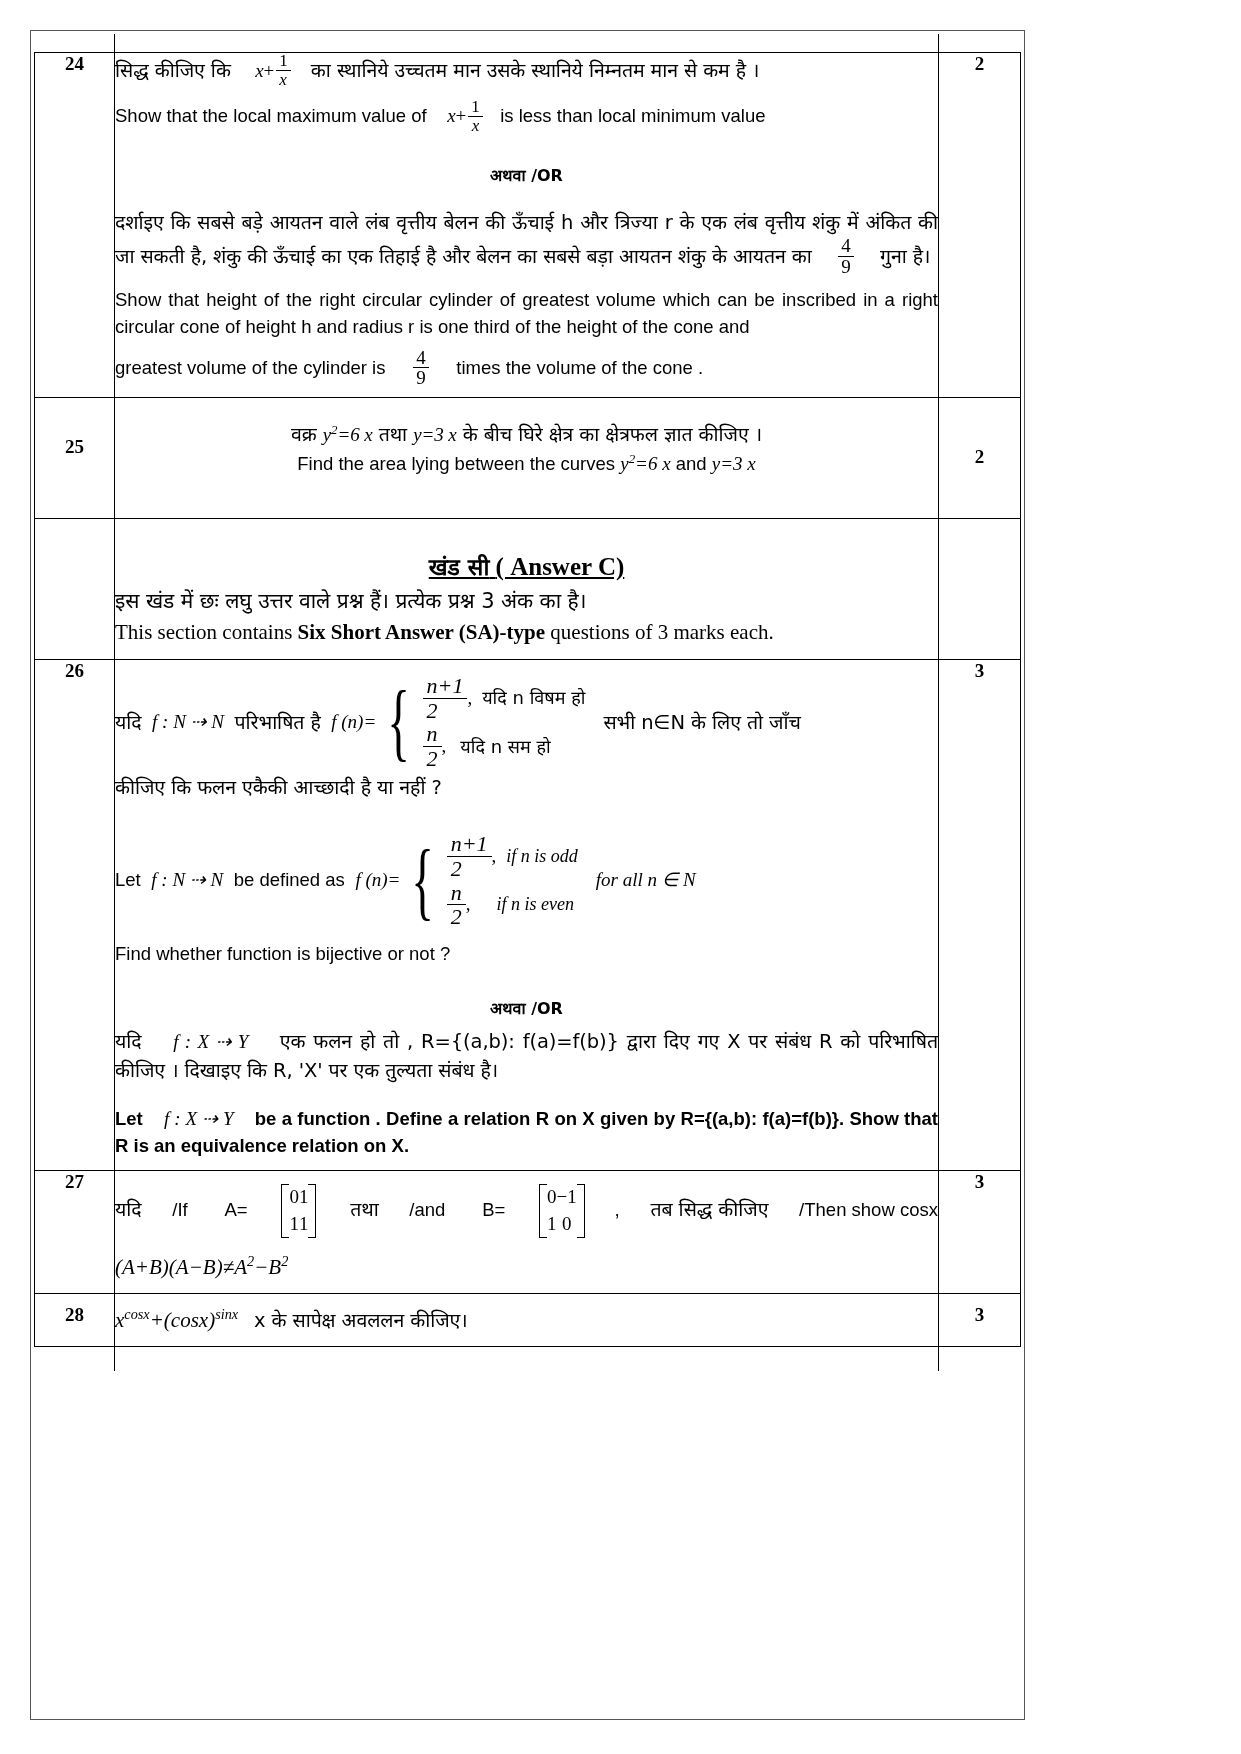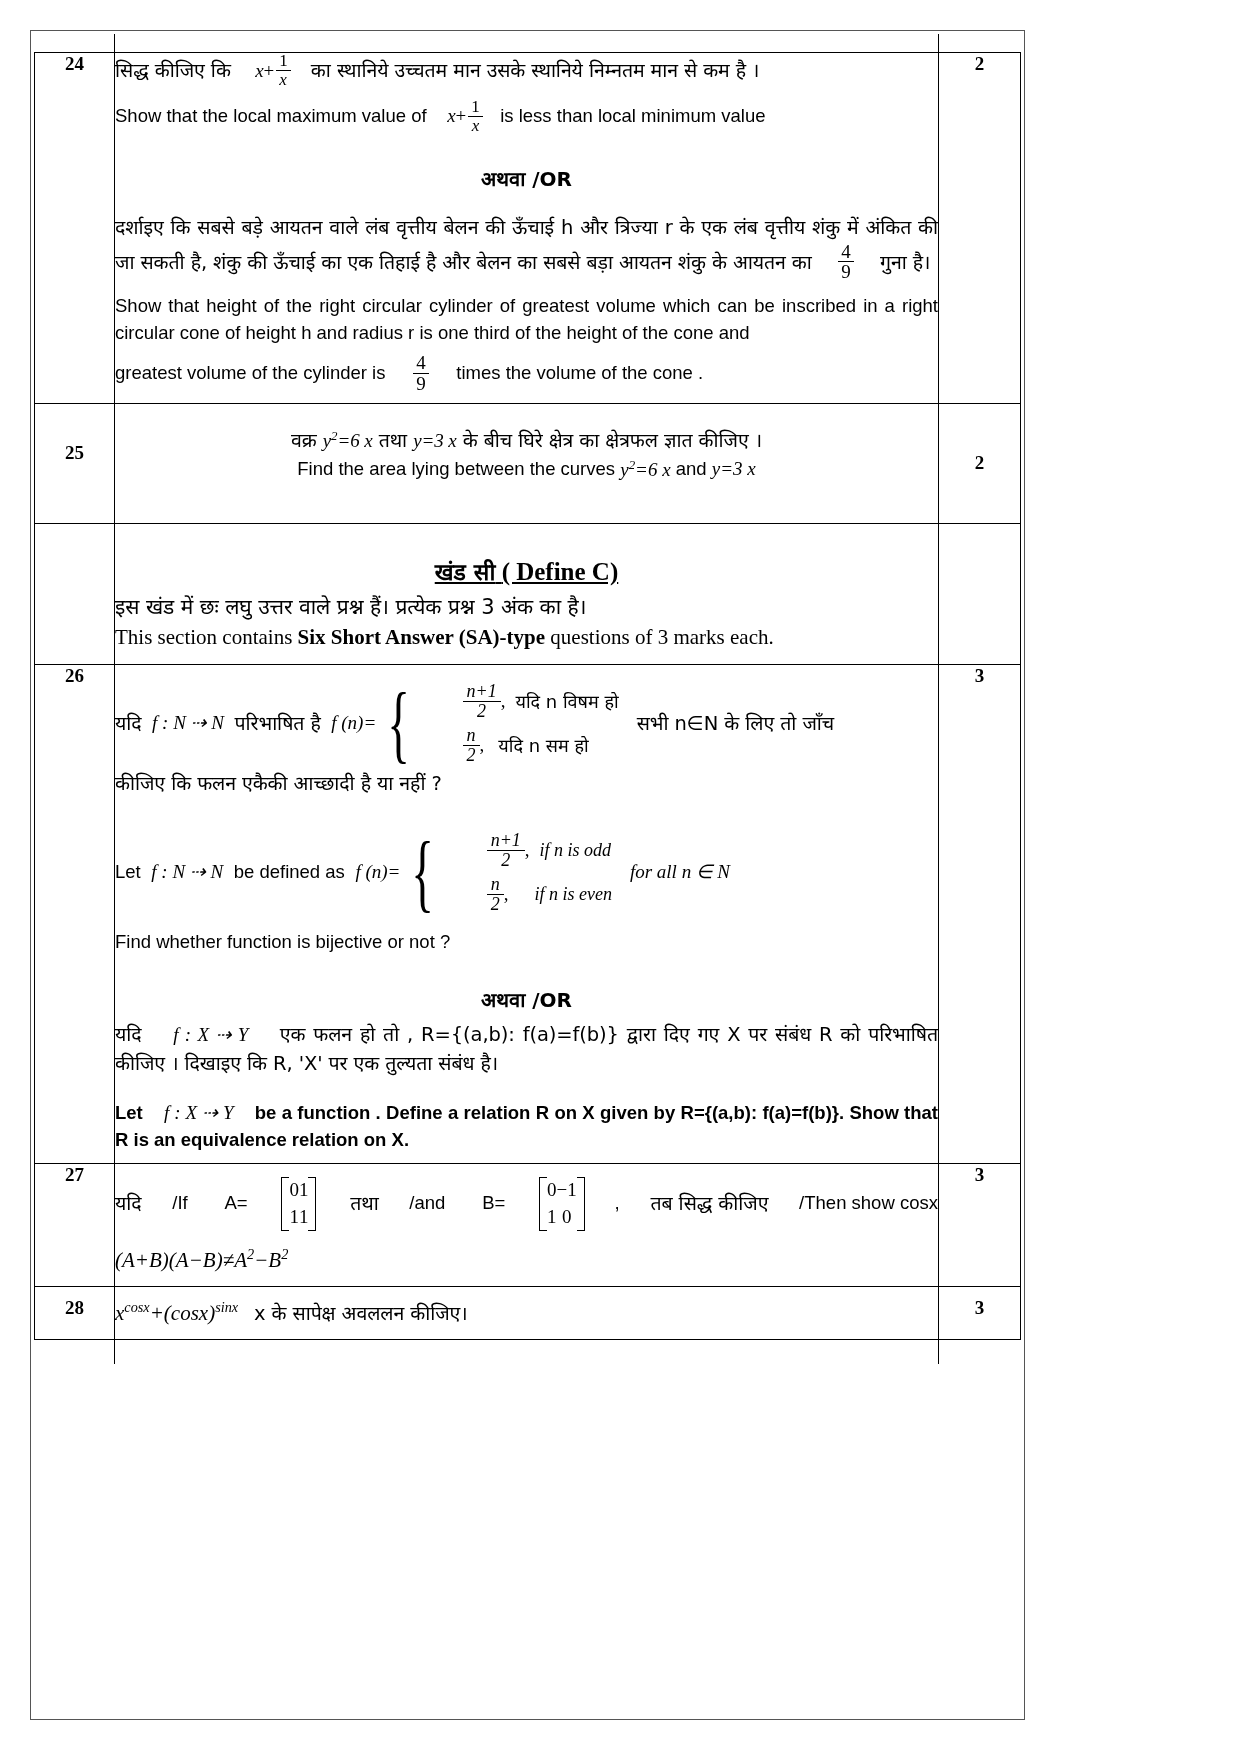--- a/index.html
+++ b/index.html
@@ -107,21 +107,21 @@
     top: -1px;
   }
   .frac .n { display: block; padding: 0 3px; }
   .frac .d { display: block; border-top: 1px solid #000; padding: 0 3px; }
   .frac.ital .n, .frac.ital .d { font-style: italic; }
 
   .orhead {
     text-align: center;
     font-family: "DejaVu Sans", sans-serif;
     font-weight: bold;
-    font-size: 20px;
+    font-size: 16px;
   }
   .sec-title {
     text-align: center;
     font-family: "Liberation Serif", serif;
     font-weight: bold;
     font-size: 25px;
     text-decoration: underline;
     margin-bottom: 2px;
   }
   .sec-title .hiname {
@@ -160,25 +160,23 @@
     font-size: 18px;
   }
   .case-row .cond-en {
     margin-left: 10px;
     font-family: "Liberation Serif", serif;
     font-style: italic;
     font-size: 18px;
   }
   .frac-big {
     display: inline-block;
-    text-align: center;
-    font-family: "Liberation Serif", serif;
-    font-size: 18px;
+    font-family: "Liberation Serif", serif;
+    font-size: 22px;
     line-height: 1.08;
-    margin-left: 40px;
   }
   .frac-big .n { display: block; padding: 0 4px; font-style: italic; }
   .frac-big .d { display: block; border-top: 1px solid #000; padding: 0 4px; font-style: italic; }
 
   
   .matrix {
     display: inline-flex;
     align-items: stretch;
     vertical-align: middle;
     margin: 0 3px;
@@ -296,21 +294,21 @@
       </div>
     </td>
     <td class="marks" style="padding-top:48px">2</td>
   </tr>
 
   <tr>
     <td style="height:140px;"></td>
     <td class="body" style="padding-top:30px;padding-bottom:6px;">
       <div class="sec-title">
         <span class="hiname">खंड सी</span>
-        <span>( Define C)</span>
+        <span>( Answer C)</span>
       </div>
       <div class="hi" style="font-size:21px;">इस खंड में छः लघु उत्तर वाले प्रश्न हैं। प्रत्येक प्रश्न 3 अंक का है।</div>
       <div class="en-serif justify">
         <span>This section contains</span>
         <b>Six Short Answer (SA)-type</b>
         <span>questions of 3 marks each.</span>
       </div>
     </td>
     <td></td>
   </tr>

